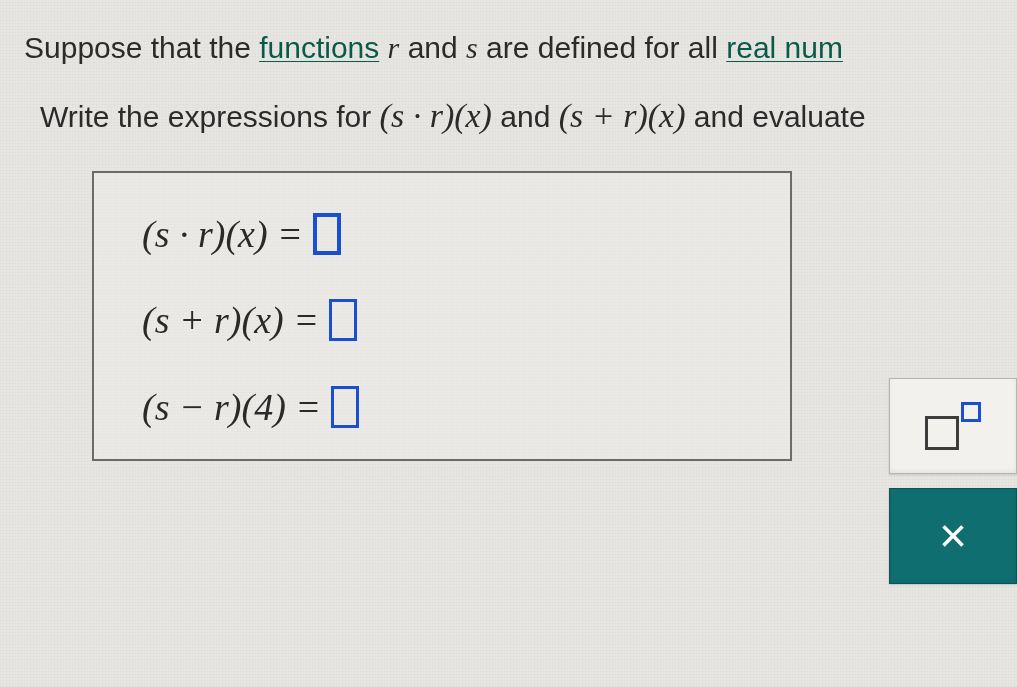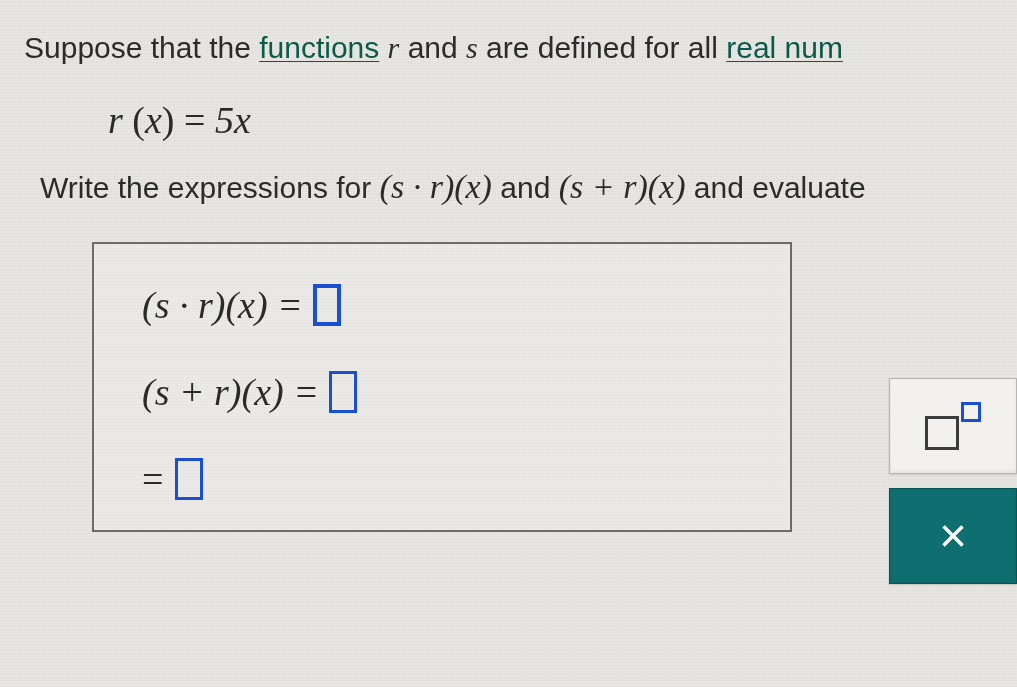--- a/index.html
+++ b/index.html
@@ -136,42 +136,39 @@
 </head>
 <body class="noise">
 
 <div class="page">
 
   <div class="prompt-line">
     <span>Suppose that the </span><span class="link-term">functions</span><span> </span><span class="math-i">r</span><span> and </span><span class="math-i">s</span><span> are defined for all </span><span class="link-term">real num</span>
   </div>
 
   <div class="defs">
-    <div class="row">
-      <span class="math-i">r</span>
-      <span>(<span class="math-i">x</span>) = </span><span class="math-i">5x</span>
-    </div>
   </div>
 
   <div class="question2">
     <span>Write the expressions for </span><span class="mexpr math-i">(s · r)(x)</span><span> and </span><span class="mexpr math-i">(s + r)(x)</span><span> and evaluate</span>
   </div>
 
   <div class="answer-box">
     <div class="arow">
       <span class="math-i">(s · r)(x)</span>
       <span>=</span>
       <span class="input-blank active"></span>
     </div>
     <div class="arow">
       <span class="math-i">(s + r)(x)</span>
       <span>=</span>
       <span class="input-blank"></span>
     </div>
     <div class="arow">
+      <span class="math-i">(s − r)(4)</span>
       <span>=</span>
       <span class="input-blank"></span>
     </div>
   </div>
 
   <div class="tool-panel">
     <div class="tool-btn" title="exponent">
       <div class="exp-glyph">
         <div class="exp-base"></div>
         <div class="exp-sup"></div>

